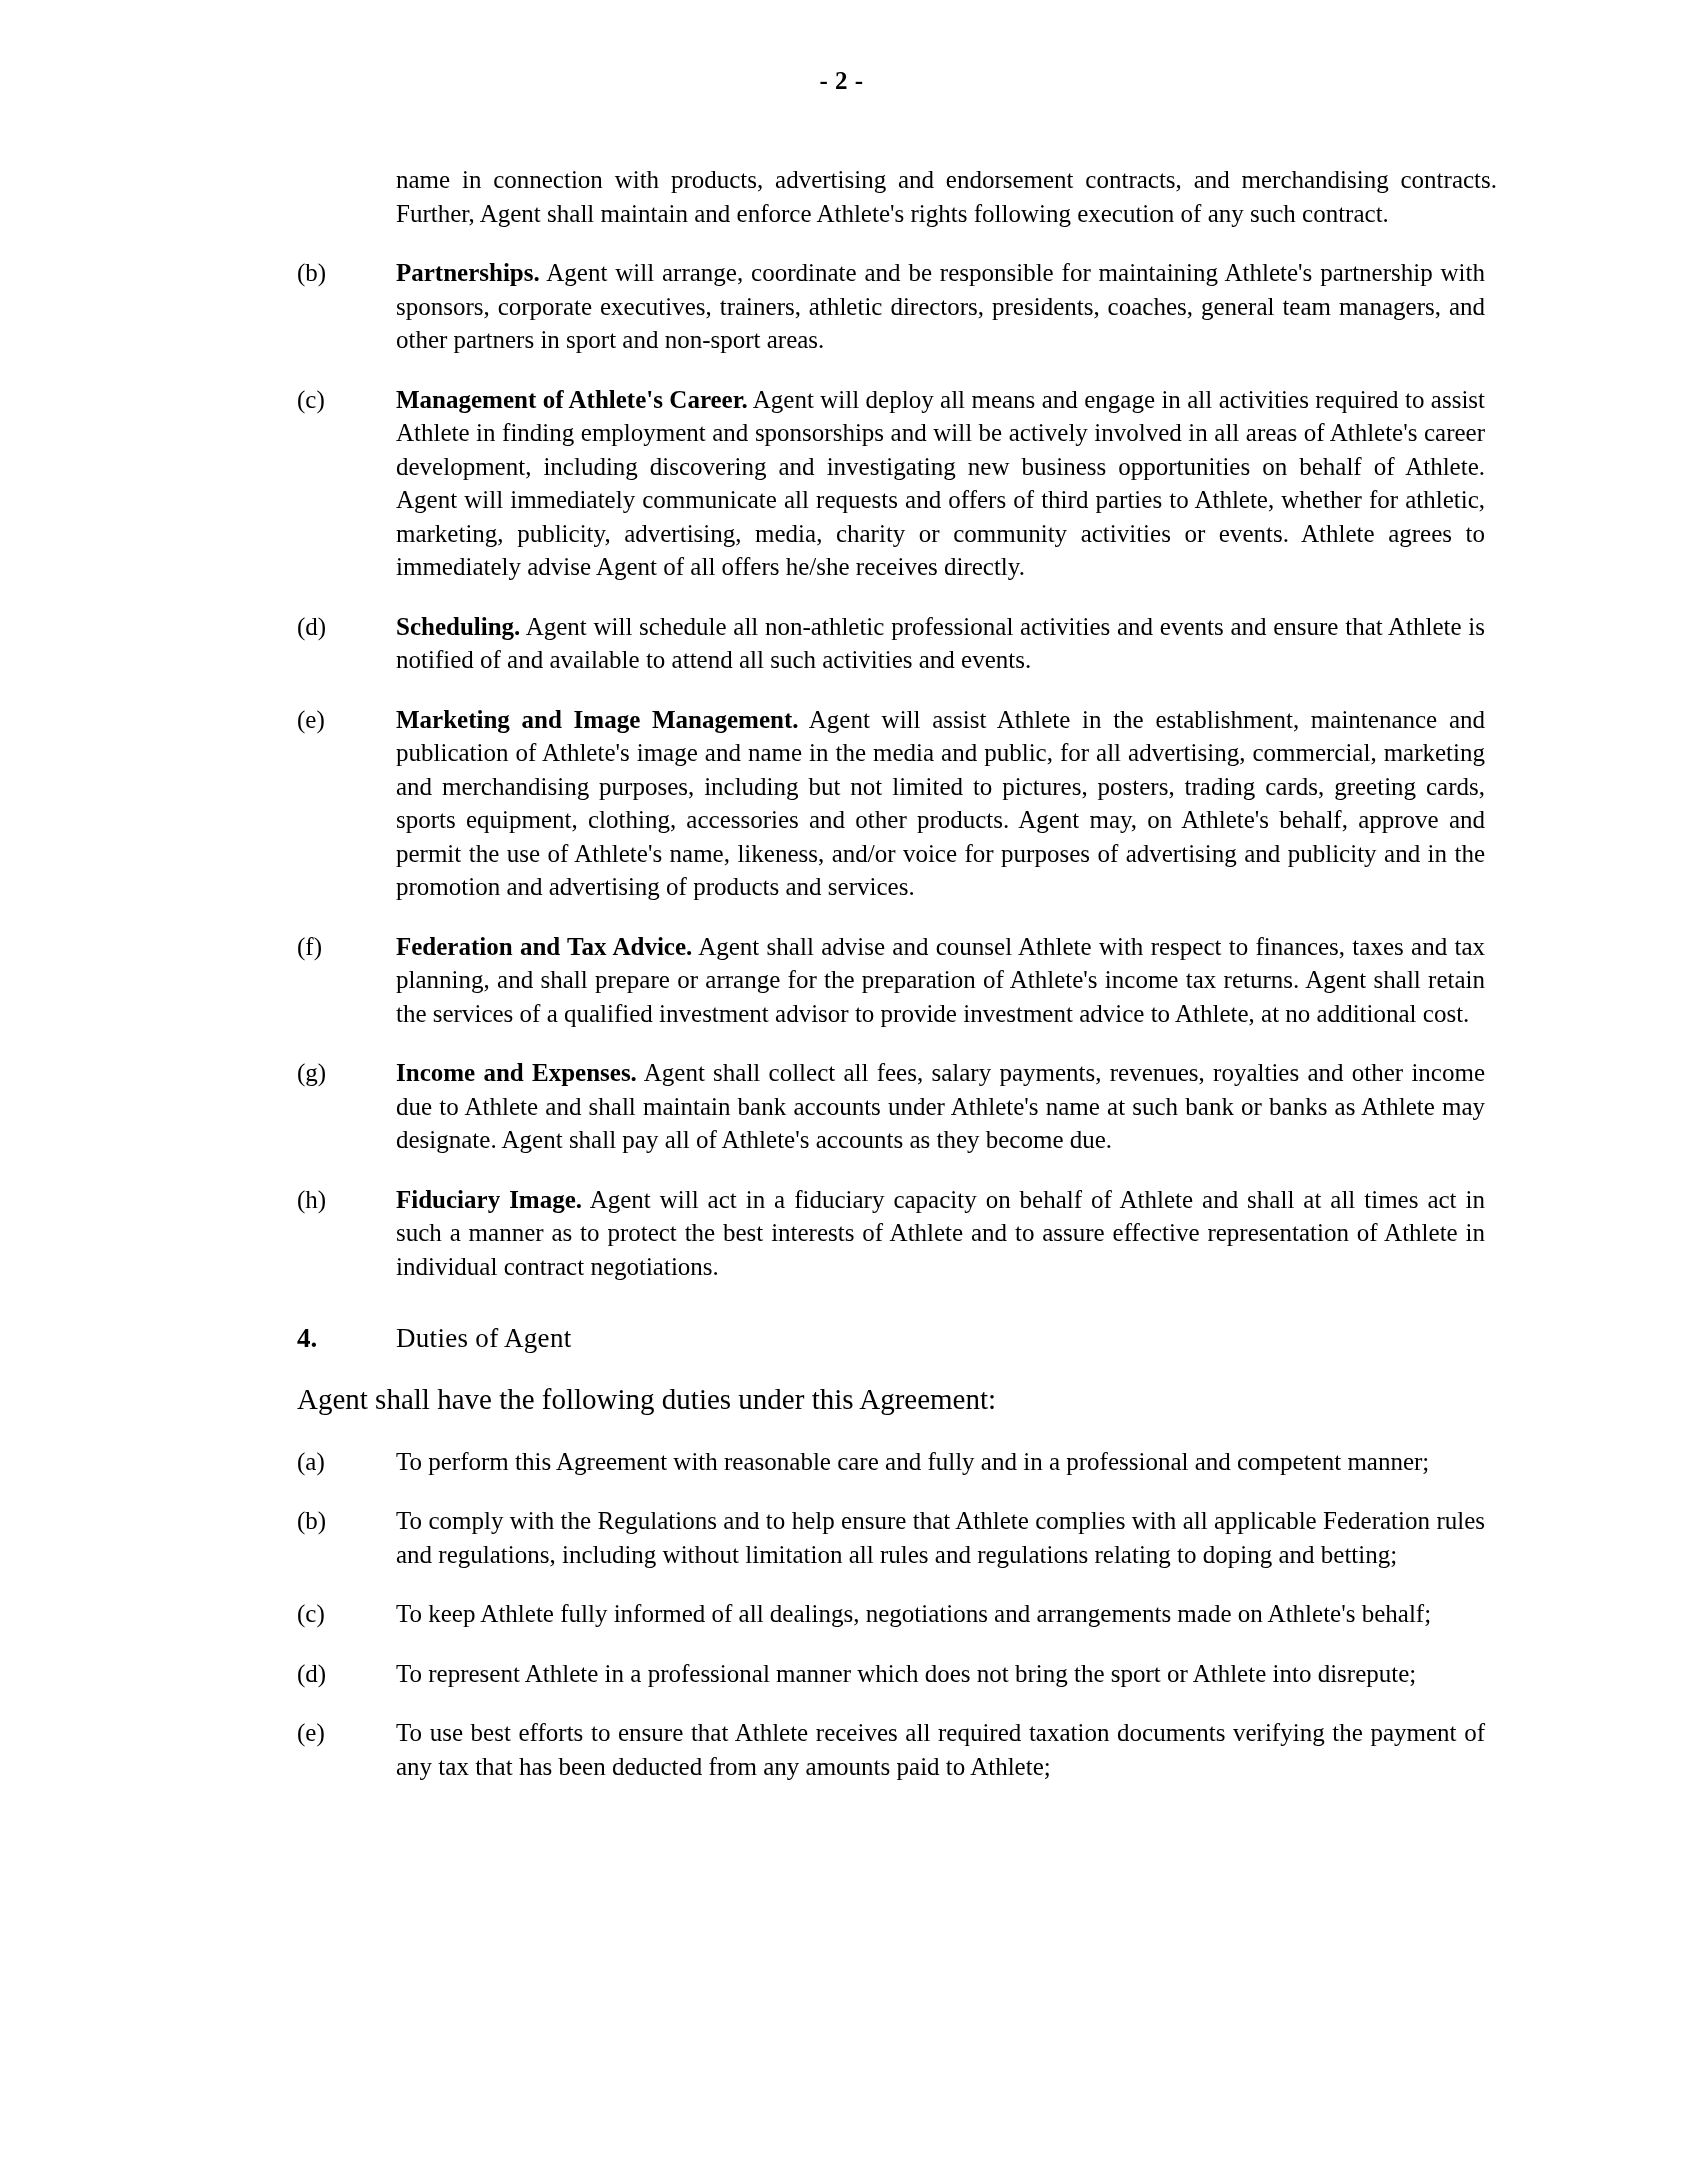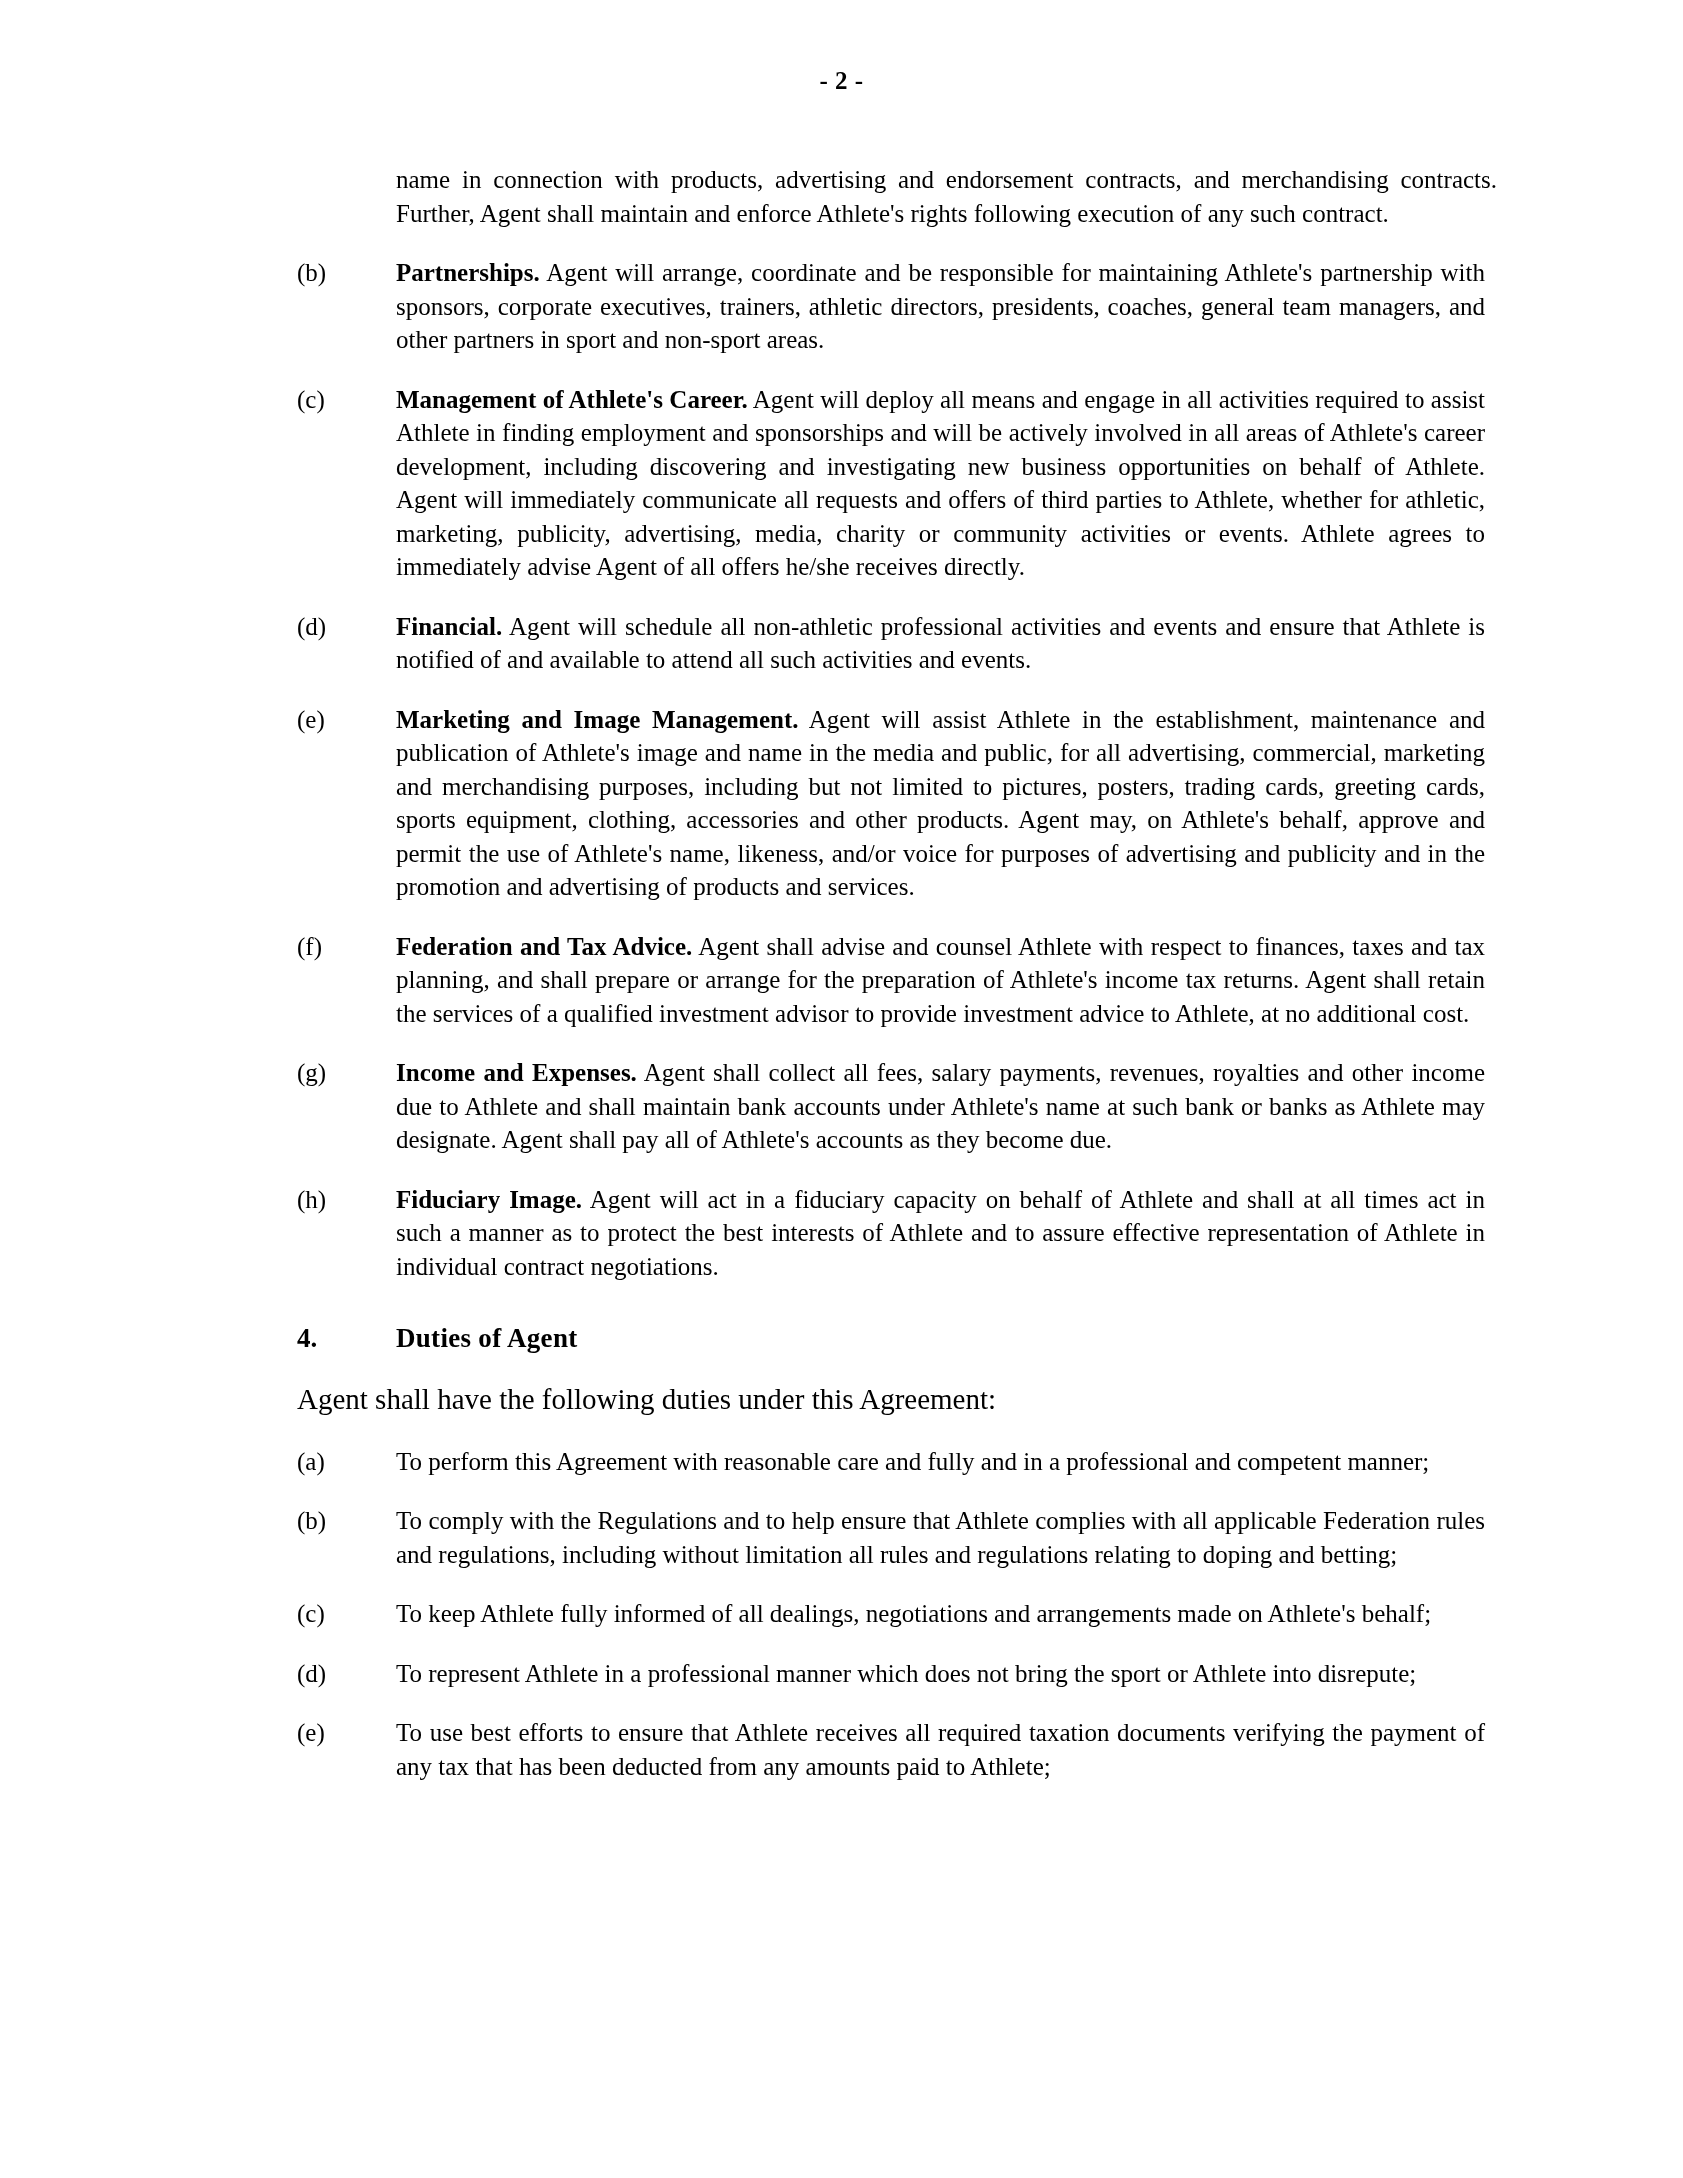--- a/index.html
+++ b/index.html
@@ -74,21 +74,21 @@
     margin-left: 0;
   }
   .section-heading .num {
     width: 99px;
     flex: 0 0 99px;
     font-size: 27px;
     font-weight: bold;
   }
   .section-heading .title {
     font-size: 27px;
-    font-weight: bold;
+    font-weight: normal;
     letter-spacing: 0.3px;
   }
   .intro-line {
     margin: 26px 0 0 0;
     font-size: 29px;
     line-height: 1.34;
     width: 1200px;
   }
 </style>
 </head>
@@ -107,21 +107,21 @@
       <div class="body"><span class="lead">Partnerships.</span><span> Agent will arrange, coordinate and be responsible for maintaining Athlete's partnership with sponsors, corporate executives, trainers, athletic directors, presidents, coaches, general team managers, and other partners in sport and non-sport areas.</span></div>
     </div>
 
     <div class="item">
       <div class="marker">(c)</div>
       <div class="body"><span class="lead">Management of Athlete's Career.</span><span> Agent will deploy all means and engage in all activities required to assist Athlete in finding employment and sponsorships and will be actively involved in all areas of Athlete's career development, including discovering and investigating new business opportunities on behalf of Athlete. Agent will immediately communicate all requests and offers of third parties to Athlete, whether for athletic, marketing, publicity, advertising, media, charity or community activities or events. Athlete agrees to immediately advise Agent of all offers he/she receives directly.</span></div>
     </div>
 
     <div class="item">
       <div class="marker">(d)</div>
-      <div class="body"><span class="lead">Financial.</span><span> Agent will schedule all non-athletic professional activities and events and ensure that Athlete is notified of and available to attend all such activities and events.</span></div>
+      <div class="body"><span class="lead">Scheduling.</span><span> Agent will schedule all non-athletic professional activities and events and ensure that Athlete is notified of and available to attend all such activities and events.</span></div>
     </div>
 
     <div class="item">
       <div class="marker">(e)</div>
       <div class="body"><span class="lead">Marketing and Image Management.</span><span> Agent will assist Athlete in the establishment, maintenance and publication of Athlete's image and name in the media and public, for all advertising, commercial, marketing and merchandising purposes, including but not limited to pictures, posters, trading cards, greeting cards, sports equipment, clothing, accessories and other products. Agent may, on Athlete's behalf, approve and permit the use of Athlete's name, likeness, and/or voice for purposes of advertising and publicity and in the promotion and advertising of products and services.</span></div>
     </div>
 
     <div class="item">
       <div class="marker">(f)</div>
       <div class="body"><span class="lead">Federation and Tax Advice.</span><span> Agent shall advise and counsel Athlete with respect to finances, taxes and tax planning, and shall prepare or arrange for the preparation of Athlete's income tax returns. Agent shall retain the services of a qualified investment advisor to provide investment advice to Athlete, at no additional cost.</span></div>

